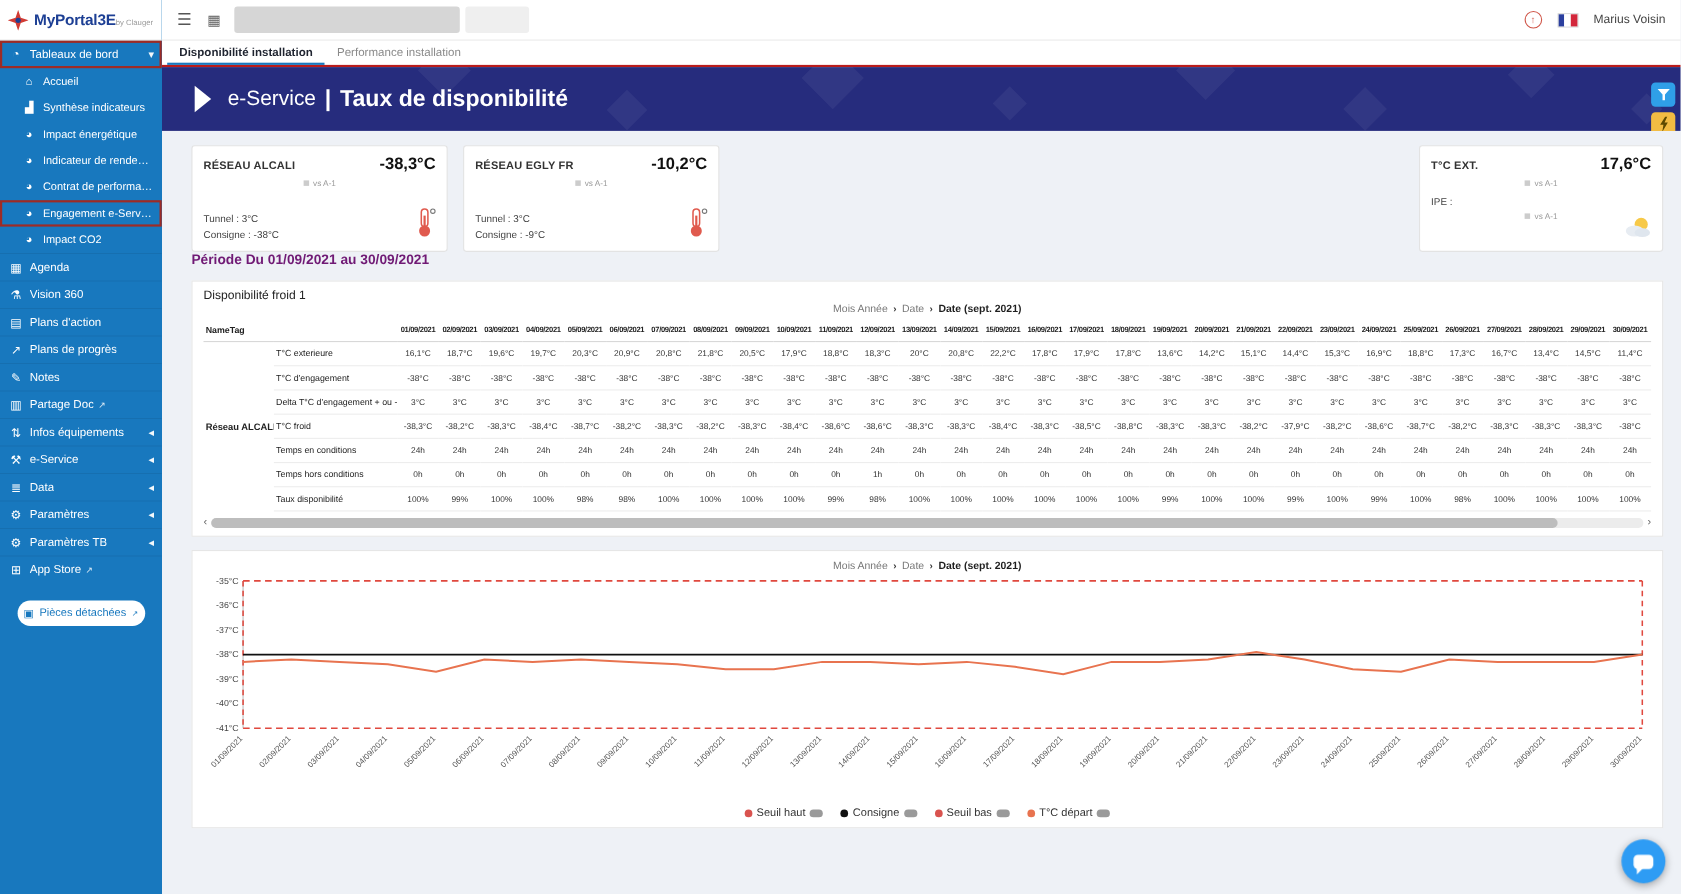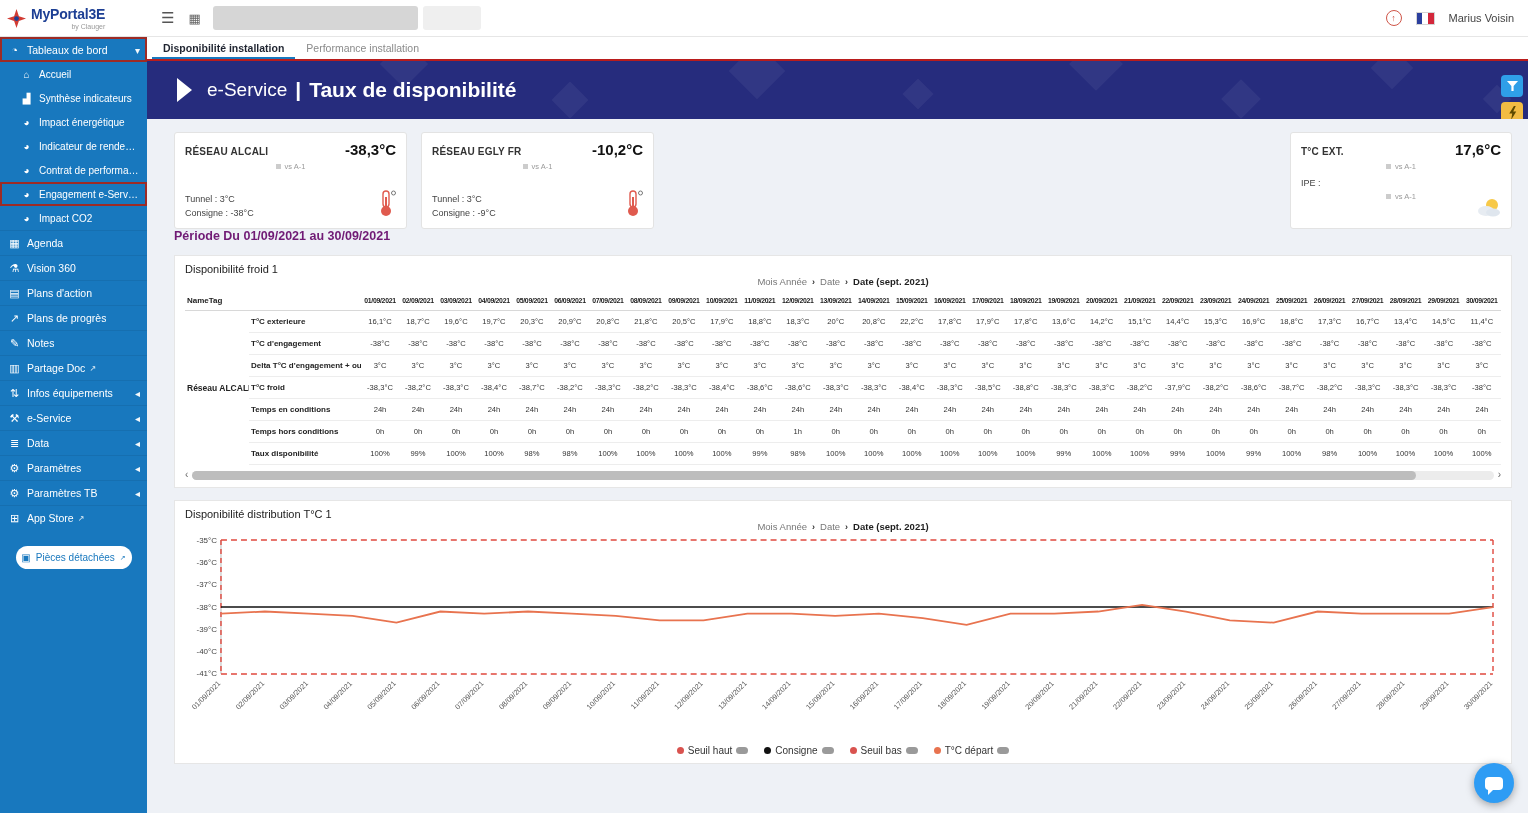--- a/index.html
+++ b/index.html
@@ -2,21 +2,21 @@
 <html><head>
 <meta charset="utf-8">
 <style>
   * { margin:0; padding:0; box-sizing:border-box; }
   html,body { width:1528px; height:813px; overflow:hidden; font-family:"Liberation Sans", sans-serif; background:#eef1f6; }
 
   
   .sidebar { position:fixed; left:0; top:0; width:147px; height:813px; background:#1878be; color:#fff; z-index:20; }
   .logo { height:37px; background:#fff; display:flex; align-items:center; padding:0 7px; border-bottom:1px solid #e2e2e2; }
   .logo svg { margin-right:5px; flex:0 0 auto; }
-  .logo-txt { display:flex; flex-direction:column; line-height:1; }
+  .logo-txt { display:flex; flex-direction:row; line-height:1; }
   .logo-title { color:#1d3f94; font-weight:bold; font-size:14px; letter-spacing:-0.2px; }
   .logo-sub { font-size:7px; color:#999; align-self:flex-end; margin-top:2px; }
   .side-item { display:flex; align-items:center; height:25px; padding:0 7px; font-size:10.5px; cursor:pointer; position:relative; border-top:1px solid rgba(0,0,0,0.07); }
   .side-item.child { padding-left:19px; font-size:10px; height:24px; border-top:none; }
   .s-icon { width:15px; font-size:11px; margin-right:5px; text-align:center; flex:0 0 auto; }
   .side-item.child .s-icon { font-size:10px; }
   .s-label { white-space:nowrap; overflow:hidden; text-overflow:ellipsis; }
   .s-chev { margin-left:auto; font-size:10px; opacity:.95; padding-left:3px; }
   .s-ext { margin-left:4px; font-size:8px; opacity:.85; }
   .side-item.annotated { outline:2px solid #9e2b25; outline-offset:-2px; }
@@ -71,21 +71,21 @@
   .panel-title { font-size:11px; color:#222; }
   .crumbs { text-align:center; font-size:9.5px; color:#777; margin-top:1px; }
   .crumb { cursor:pointer; }
   .crumb.last { font-weight:bold; color:#1f1f1f; }
   .crumb-sep { margin:0 5px; color:#333; font-weight:bold; font-size:9px; }
 
   table.data { width:100%; border-collapse:collapse; table-layout:fixed; margin-top:4px; }
   table.data th { font-size:6.9px; font-weight:bold; color:#222; padding:5px 0; text-align:center; border-bottom:1px solid #d8d8d8; white-space:nowrap; overflow:hidden; letter-spacing:-0.3px; }
   table.data th.nametag { text-align:left; font-size:8px; padding-left:2px; letter-spacing:0; }
   table.data td { font-size:7.6px; color:#333; text-align:center; padding:6px 0; border-bottom:1px solid #ededed; white-space:nowrap; overflow:hidden; }
-  table.data td.metric { text-align:left; font-weight:bold; font-size:8px; color:#222; padding-left:2px; }
+  table.data td.metric { text-align:left; font-weight:normal; font-size:8px; color:#222; padding-left:2px; }
   table.data td.group { text-align:left; font-weight:bold; font-size:8.5px; color:#222; vertical-align:middle; border-bottom:none; padding-left:2px; }
 
   .hscroll { display:flex; align-items:center; margin-top:5px; gap:4px; }
   .harrow { font-size:10px; color:#666; cursor:pointer; line-height:1; }
   .track { flex:1; height:9px; background:#ececec; border-radius:5px; position:relative; cursor:pointer; }
   .thumb { position:absolute; left:0; top:0; height:9px; width:94%; background:#bdbdbd; border-radius:5px; cursor:grab; }
 
   .legend { display:flex; justify-content:center; gap:16px; font-size:10px; color:#333; align-items:center; margin-top:1px; }
   .litem { display:flex; align-items:center; gap:4px; cursor:pointer; }
   .ldot { width:7px; height:7px; border-radius:50%; display:inline-block; }
@@ -642,21 +642,20 @@
       <div class="hscroll">
         <span class="harrow">‹</span>
         <span class="track">
             <span class="thumb"></span>
           </span>
         <span class="harrow">›</span>
       </div>
     </section>
 
     <section class="panel">
-      <div class="panel-title">Disponibilité distribution T°C 1</div>
       <div class="crumbs" id="breadcrumb-2"><span class="crumb">Mois Année</span><span class="crumb-sep">›</span><span class="crumb">Date</span><span class="crumb-sep">›</span><span class="crumb last">Date (sept. 2021)</span></div>
       <svg id="chart-svg" viewBox="0 0 1317 208" width="100%" height="208">
           <text x="32" y="10.5" text-anchor="end" font-size="8" fill="#444" font-family="Liberation Sans, sans-serif">-35°C</text>
           <text x="32" y="32.83333333333333" text-anchor="end" font-size="8" fill="#444" font-family="Liberation Sans, sans-serif">-36°C</text>
           <text x="32" y="55.166666666666664" text-anchor="end" font-size="8" fill="#444" font-family="Liberation Sans, sans-serif">-37°C</text>
           <text x="32" y="77.5" text-anchor="end" font-size="8" fill="#444" font-family="Liberation Sans, sans-serif">-38°C</text>
           <text x="32" y="99.83333333333333" text-anchor="end" font-size="8" fill="#444" font-family="Liberation Sans, sans-serif">-39°C</text>
           <text x="32" y="122.16666666666667" text-anchor="end" font-size="8" fill="#444" font-family="Liberation Sans, sans-serif">-40°C</text>
           <text x="32" y="144.5" text-anchor="end" font-size="8" fill="#444" font-family="Liberation Sans, sans-serif">-41°C</text>
           <line x1="36" y1="8" x2="36" y2="142" stroke="#bbbbbb" stroke-width="1"></line>

